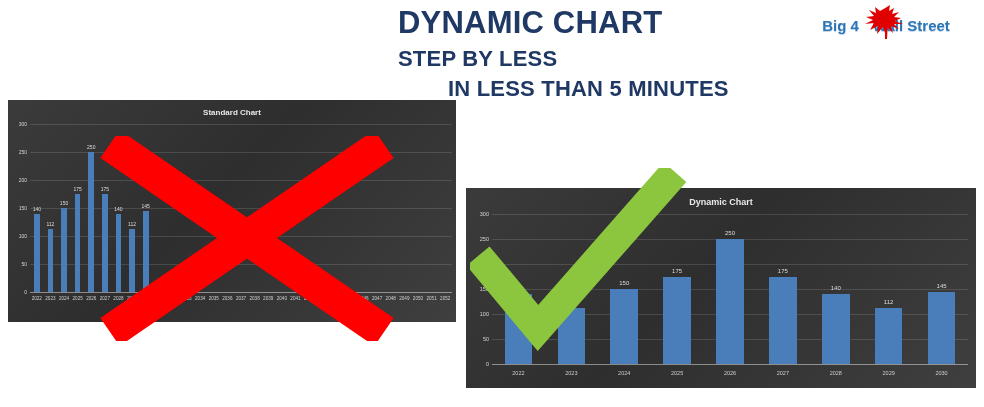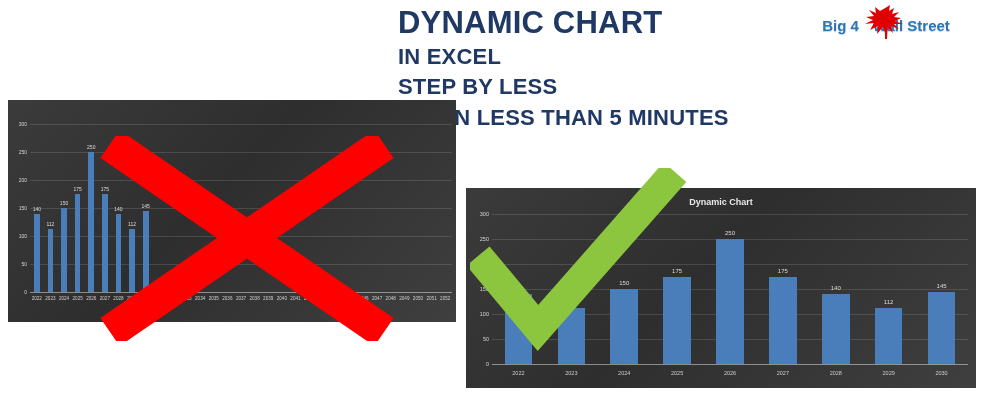--- a/index.html
+++ b/index.html
@@ -102,37 +102,37 @@
   
   .mark { position:absolute; pointer-events:none; }
   #cross-mark { left:96px; top:136px; width:300px; height:205px; }
   #check-mark { left:470px; top:168px; width:230px; height:185px; }
 </style>
 </head>
 <body>
 
 <div class="title-block">
   <div class="title-line t1">DYNAMIC CHART</div>
-  <div class="title-line t2">IN EXCEL</div>
   <div class="title-line t3">STEP BY LESS</div>
   <div class="title-line t4">IN LESS THAN 5 MINUTES</div>
 </div>
 
 <div class="logo">
   <div class="logo-row">
     <span class="logo-big4">Big 4</span>
     <span class="logo-wall">Wall Street</span>
     <svg class="logo-eagle" viewBox="0 0 46 38">
       <path fill="#E00000" d="M24 2 L27 0 L26 6 L31 3 L29 9 L36 7 L31 12 L38 13 L32 16 L40 19 L31 19 L36 24 L28 21 L30 28 L24 22 L23 31 L20 22 L14 29 L15 21 L7 25 L11 18 L2 19 L10 15 L3 12 L11 11 L6 5 L13 8 L12 2 L17 6 Z"></path>
       <path fill="#E00000" d="M22 16 L25 16 L24 34 L22 34 Z"></path>
     </svg>
   </div>
 </div>
 
 <div class="chart-panel" id="standard-chart">
+  <div class="chart-title">Standard Chart</div>
   <div class="plot" id="standard-plot">
       <div class="axis-line" style="top: 168px;"></div>
       <div class="ytick" style="top: 168px;">0</div>
       <div class="gridline" style="top: 140px;"></div>
       <div class="ytick" style="top: 140px;">50</div>
       <div class="gridline" style="top: 112px;"></div>
       <div class="ytick" style="top: 112px;">100</div>
       <div class="gridline" style="top: 84px;"></div>
       <div class="ytick" style="top: 84px;">150</div>
       <div class="gridline" style="top: 56px;"></div>

